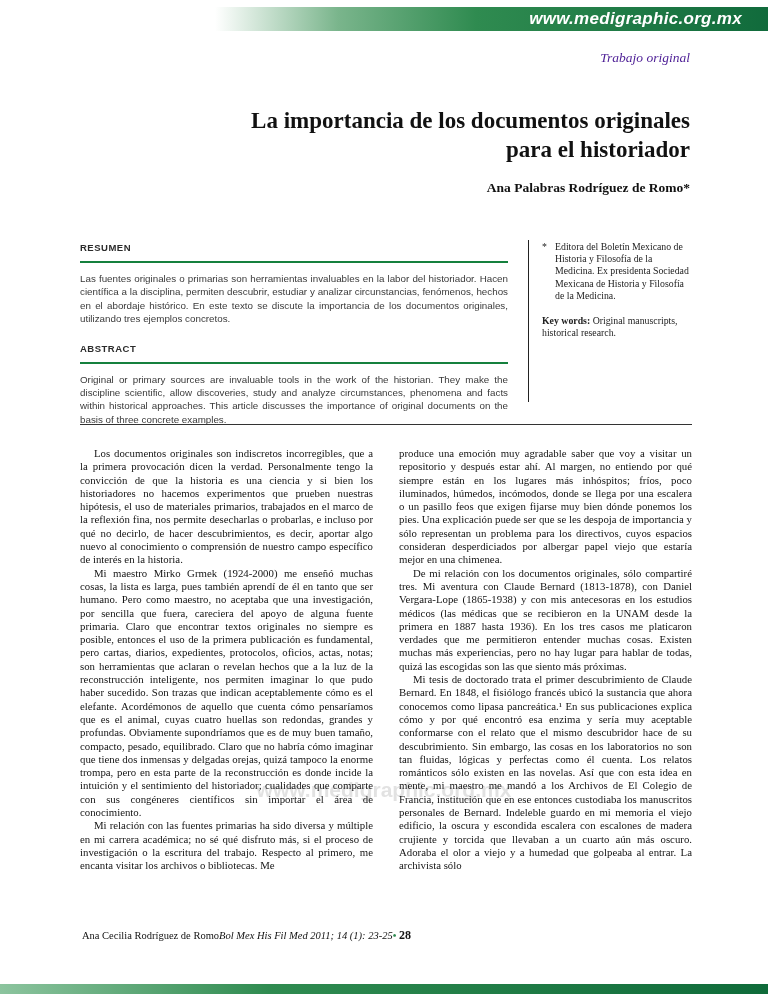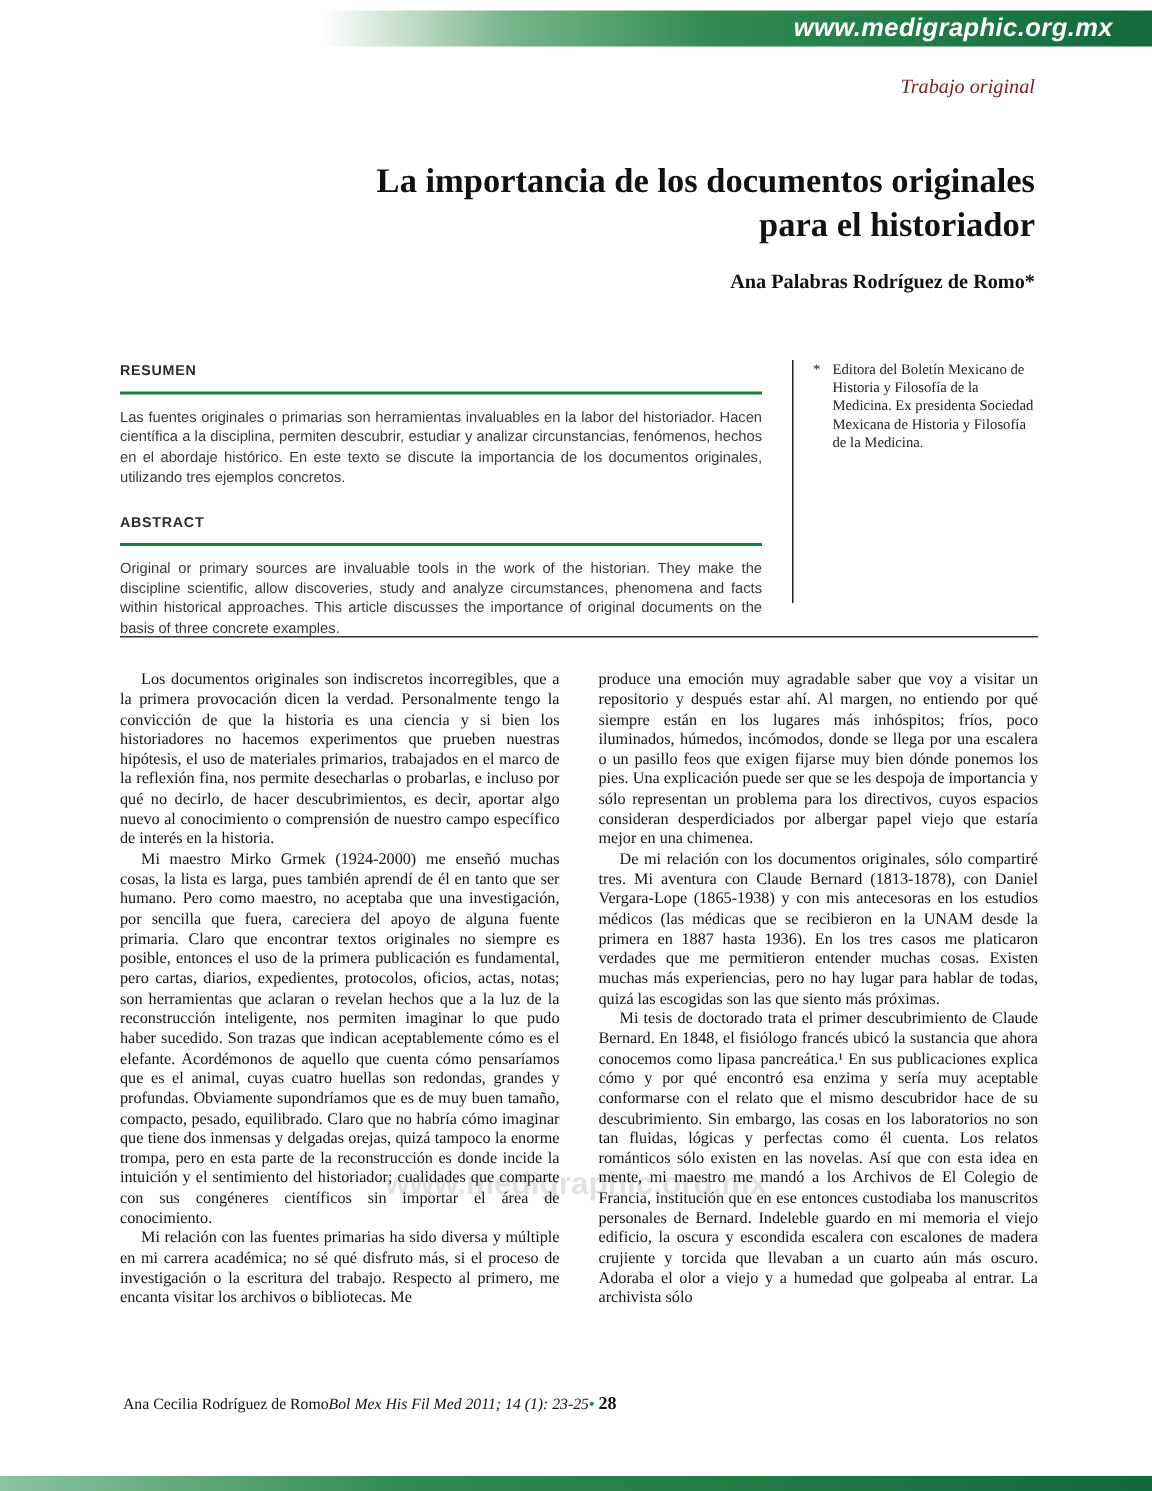--- a/index.html
+++ b/index.html
@@ -16,21 +16,21 @@
     background:linear-gradient(90deg, #ffffff 0%, #ffffff 28%, #7ab58c 44%, #2f8b50 62%, #116b3c 100%);
     display:flex; align-items:center; justify-content:flex-end; padding-right:26px;
   }
   .banner-text {
     font-family:"Liberation Sans", sans-serif; font-weight:bold; font-style:italic;
     color:#ffffff; font-size:17px; letter-spacing:.3px;
   }
 
   .trabajo {
     position:absolute; top:50px; right:78px;
-    font-style:italic; font-size:13.5px; color:#7f1d1d;
+    font-style:italic; font-size:13.5px; color:#4c1d95;
   }
 
   .title {
     position:absolute; top:106px; right:78px; width:560px;
     text-align:right; font-weight:bold; font-size:23px; line-height:29px; color:#111;
   }
   .author {
     position:absolute; top:180px; right:78px;
     font-weight:bold; font-size:13.5px; color:#111;
   }
@@ -124,20 +124,24 @@
     <p class="abs-text">Original or primary sources are invaluable tools in the work of the historian. They make the discipline scientific, allow discoveries, study and analyze circumstances, phenomena and facts within historical approaches. This article discusses the importance of original documents on the basis of three concrete examples.</p>
   </div>
 
   <div class="v-rule"></div>
 
   <div class="sidebar">
     <div class="affiliation">
       <span class="aff-marker">*</span>
       <span class="aff-text">Editora del Boletín Mexicano de Historia y Filosofía de la Medicina. Ex presidenta Sociedad Mexicana de Historia y Filosofía de la Medicina.</span>
     </div>
+    <p class="kw">
+      <b>Key words:</b>
+      <span>Original manuscripts, historical research.</span>
+    </p>
   </div>
 
   <div class="h-rule"></div>
 
   <div class="watermark">www.medigraphic.org.mx</div>
 
   <div class="bodytext">
     <div class="col">
         <p>Los documentos originales son indiscretos incorregibles, que a la primera provocación dicen la verdad. Personalmente tengo la convicción de que la historia es una ciencia y si bien los historiadores no hacemos experimentos que prueben nuestras hipótesis, el uso de materiales primarios, trabajados en el marco de la reflexión fina, nos permite desecharlas o probarlas, e incluso por qué no decirlo, de hacer descubrimientos, es decir, aportar algo nuevo al conocimiento o comprensión de nuestro campo específico de interés en la historia.</p>
         <p>Mi maestro Mirko Grmek (1924-2000) me enseñó muchas cosas, la lista es larga, pues también aprendí de él en tanto que ser humano. Pero como maestro, no aceptaba que una investigación, por sencilla que fuera, careciera del apoyo de alguna fuente primaria. Claro que encontrar textos originales no siempre es posible, entonces el uso de la primera publicación es fundamental, pero cartas, diarios, expedientes, protocolos, oficios, actas, notas; son herramientas que aclaran o revelan hechos que a la luz de la reconstrucción inteligente, nos permiten imaginar lo que pudo haber sucedido. Son trazas que indican aceptablemente cómo es el elefante. Acordémonos de aquello que cuenta cómo pensaríamos que es el animal, cuyas cuatro huellas son redondas, grandes y profundas. Obviamente supondríamos que es de muy buen tamaño, compacto, pesado, equilibrado. Claro que no habría cómo imaginar que tiene dos inmensas y delgadas orejas, quizá tampoco la enorme trompa, pero en esta parte de la reconstrucción es donde incide la intuición y el sentimiento del historiador; cualidades que comparte con sus congéneres científicos sin importar el área de conocimiento.</p>

